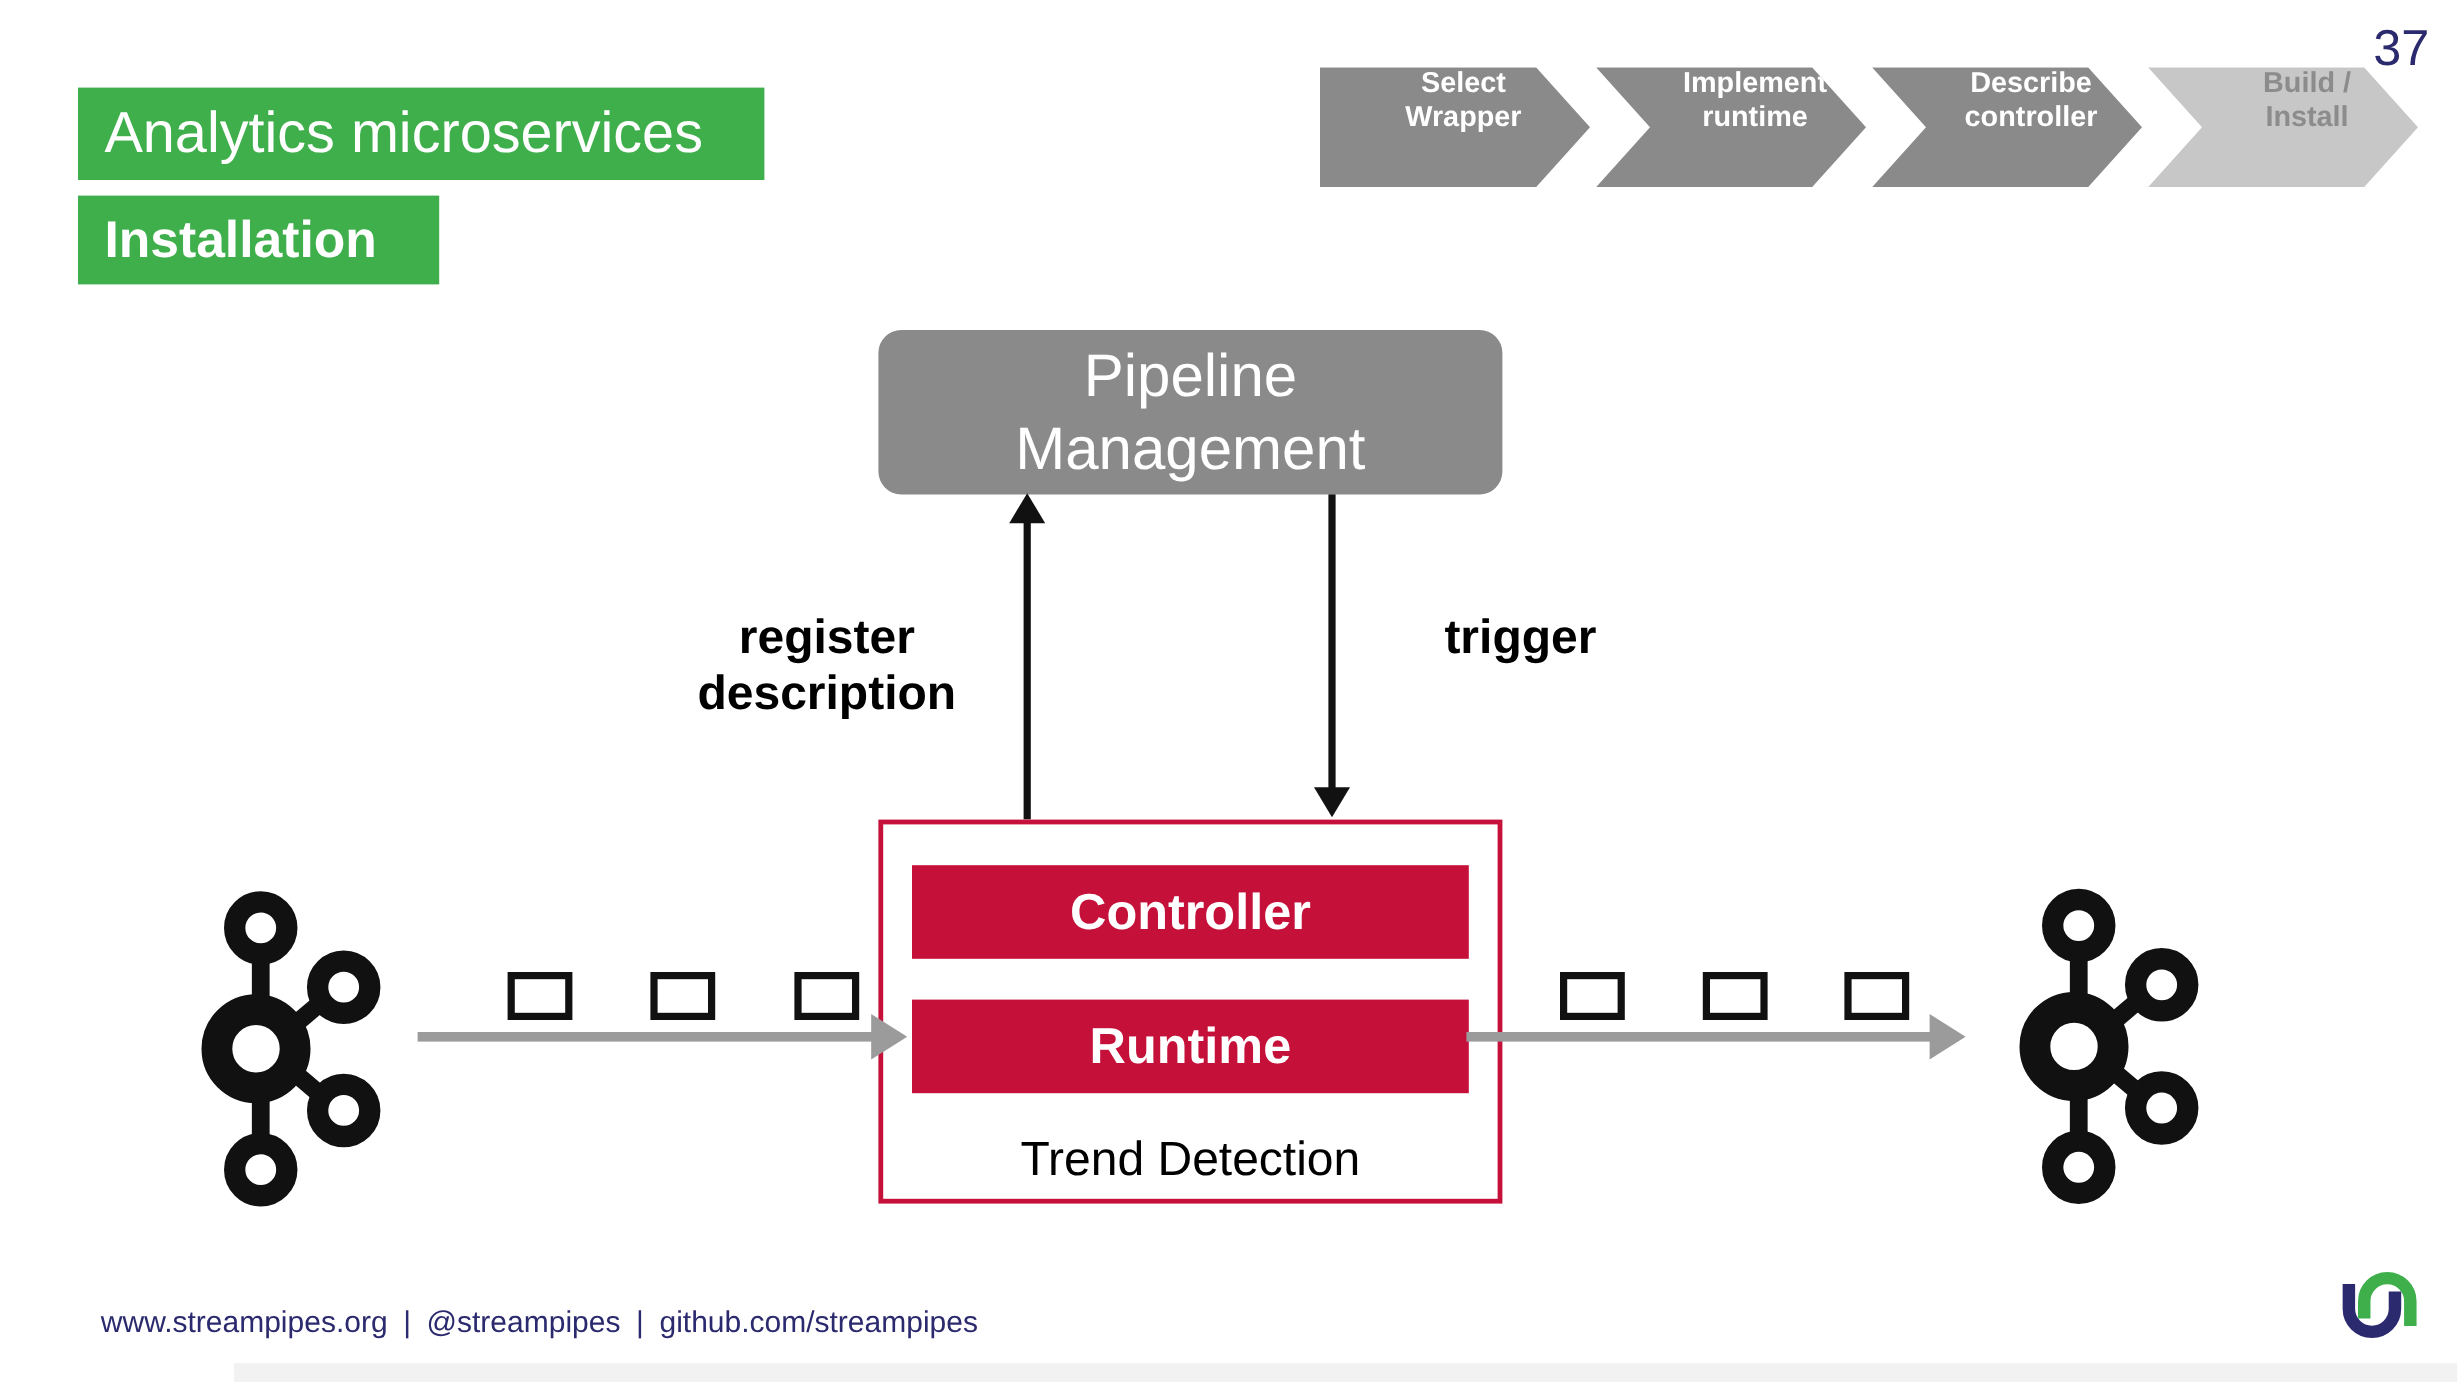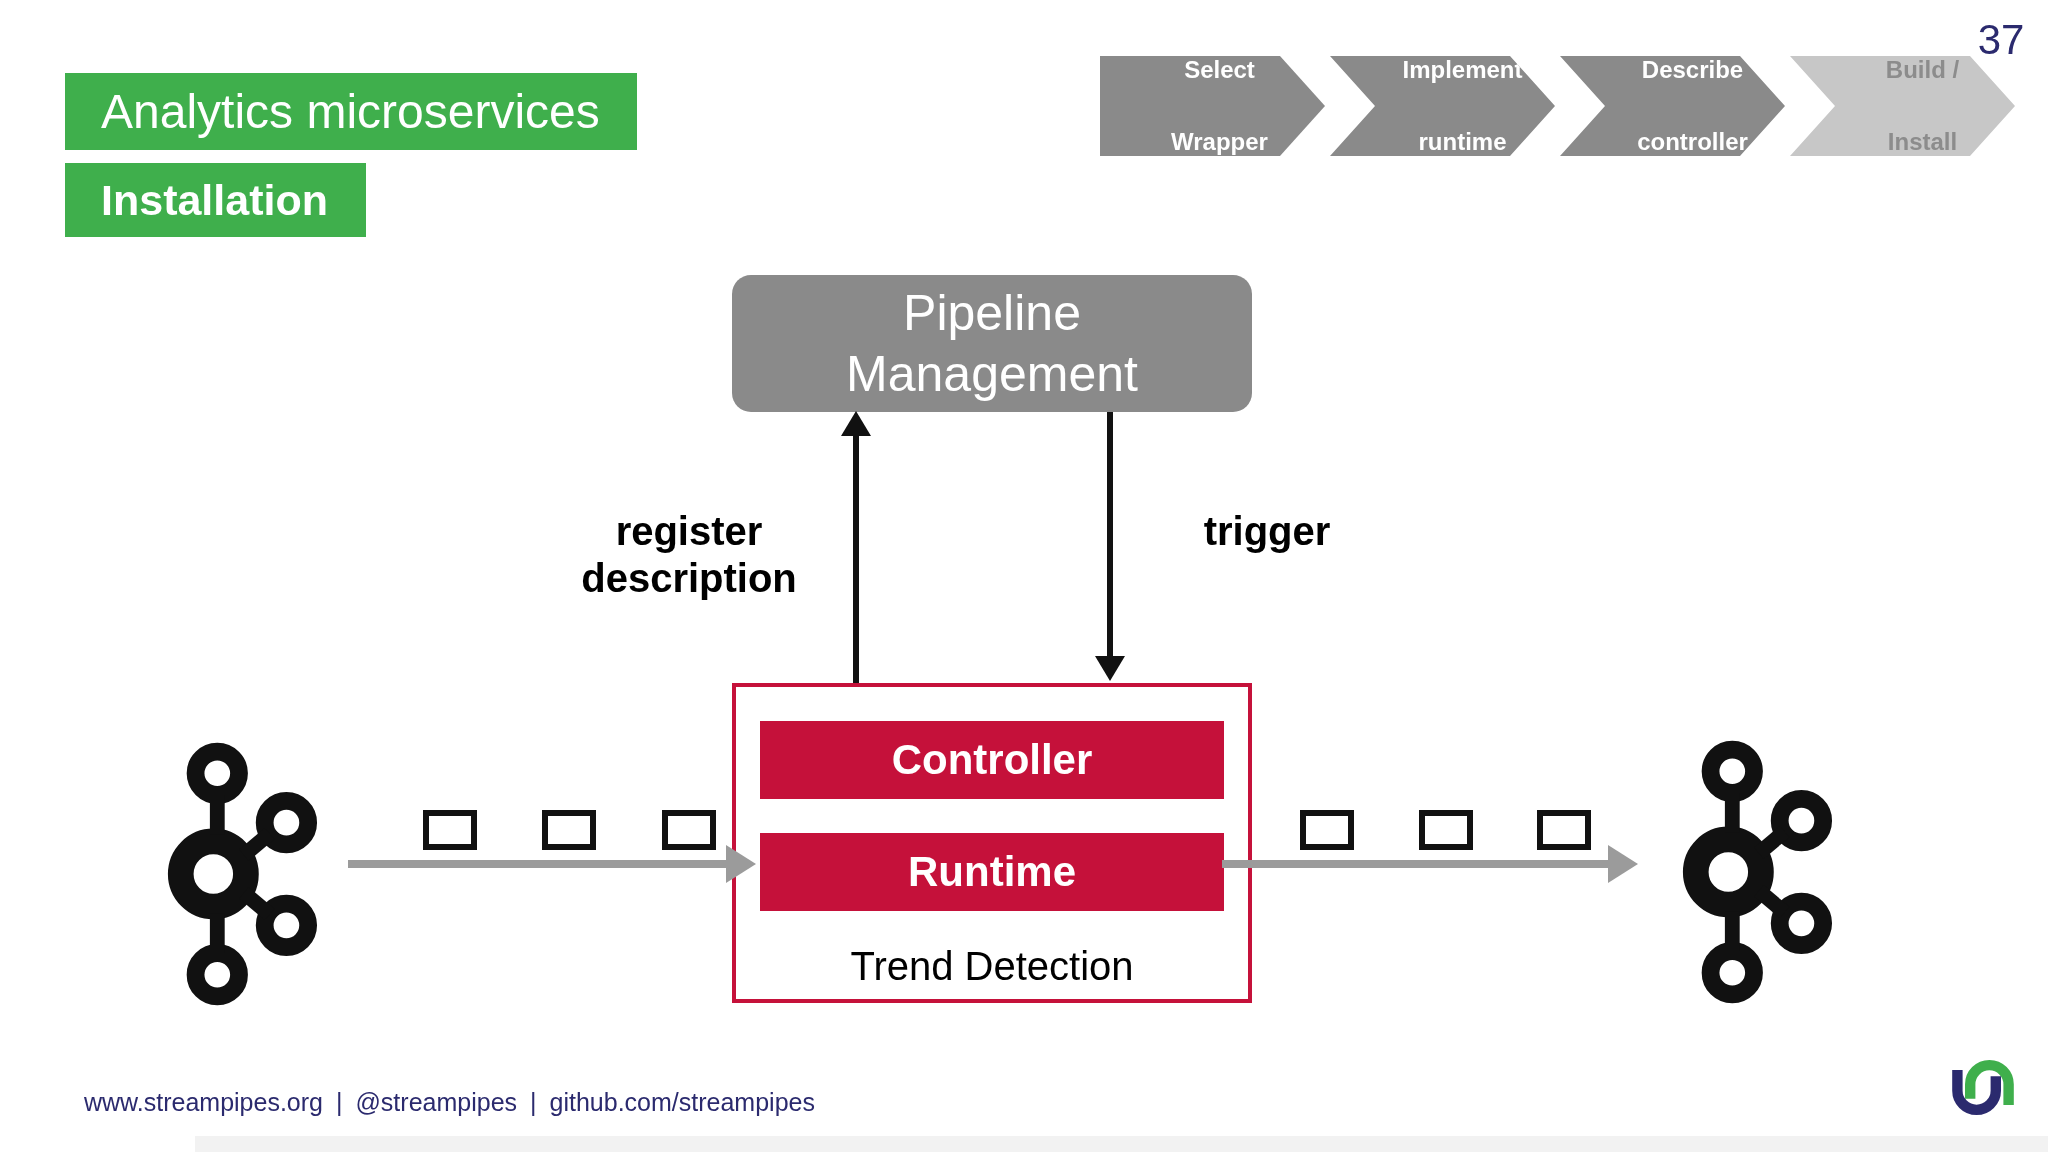--- a/index.html
+++ b/index.html
@@ -8,38 +8,38 @@
     --step-muted-gray:#C7C7C7; --step-muted-text:#8C8C8C;
     --navy:#2B2A6E; --arrow-gray:#9B9B9B; --black:#111111;
   }
   .slide{
     position:relative; width:2048px; height:1152px; background:#fff;
     font-family:"Liberation Sans", sans-serif; overflow:hidden;
   }
   .abs{position:absolute; box-sizing:border-box;}
 
   
-  .title-box{background:var(--green); color:#fff; display:flex; align-items:center; padding-left:36px;}
+  .title-box{background:var(--green); color:#fff; display:flex; align-items:center; padding-left:22px;}
   .title-primary{left:65px; top:73px; width:572px; height:77px; font-size:48px; font-weight:400;}
   .title-secondary{left:65px; top:163px; width:301px; height:74px; font-size:43px; font-weight:700;}
 
   
   .page-number{left:1970px; top:16px; width:62px; text-align:center; font-size:42px; color:var(--navy);}
 
   
   .steps{left:1100px; top:56px; width:945px; height:100px;}
   .step{
     position:absolute; top:0; width:225px; height:100px; background:var(--box-gray);
     color:#fff; font-size:24px; font-weight:700; line-height:1.18; text-align:center;
-    display:flex; flex-direction:column; justify-content:space-between; box-sizing:border-box; padding-left:40px;
+    display:flex; flex-direction:column; justify-content:flex-start; box-sizing:border-box; padding-left:40px;
     clip-path:polygon(0 0, 180px 0, 225px 50%, 180px 100%, 0 100%, 45px 50%);
   }
   .step.first{padding-left:14px; clip-path:polygon(0 0, 180px 0, 225px 50%, 180px 100%, 0 100%);}
   .step.muted{background:var(--step-muted-gray); color:var(--step-muted-text);}
-  .s1{left:0;} .s2{left:230px;gap:16px;} .s3{left:460px;} .s4{left:690px;}
+  .s1{left:0;} .s2{left:230px;} .s3{left:460px;} .s4{left:690px;}
 
   
   .pipeline-box{
     left:732px; top:275px; width:520px; height:137px; background:var(--box-gray);
     color:#fff; font-size:50px; line-height:1.22; text-align:center;
     display:flex; flex-direction:column; justify-content:center;border-radius:19px;
   }
 
   
   .vline{background:var(--black); width:6px;}

